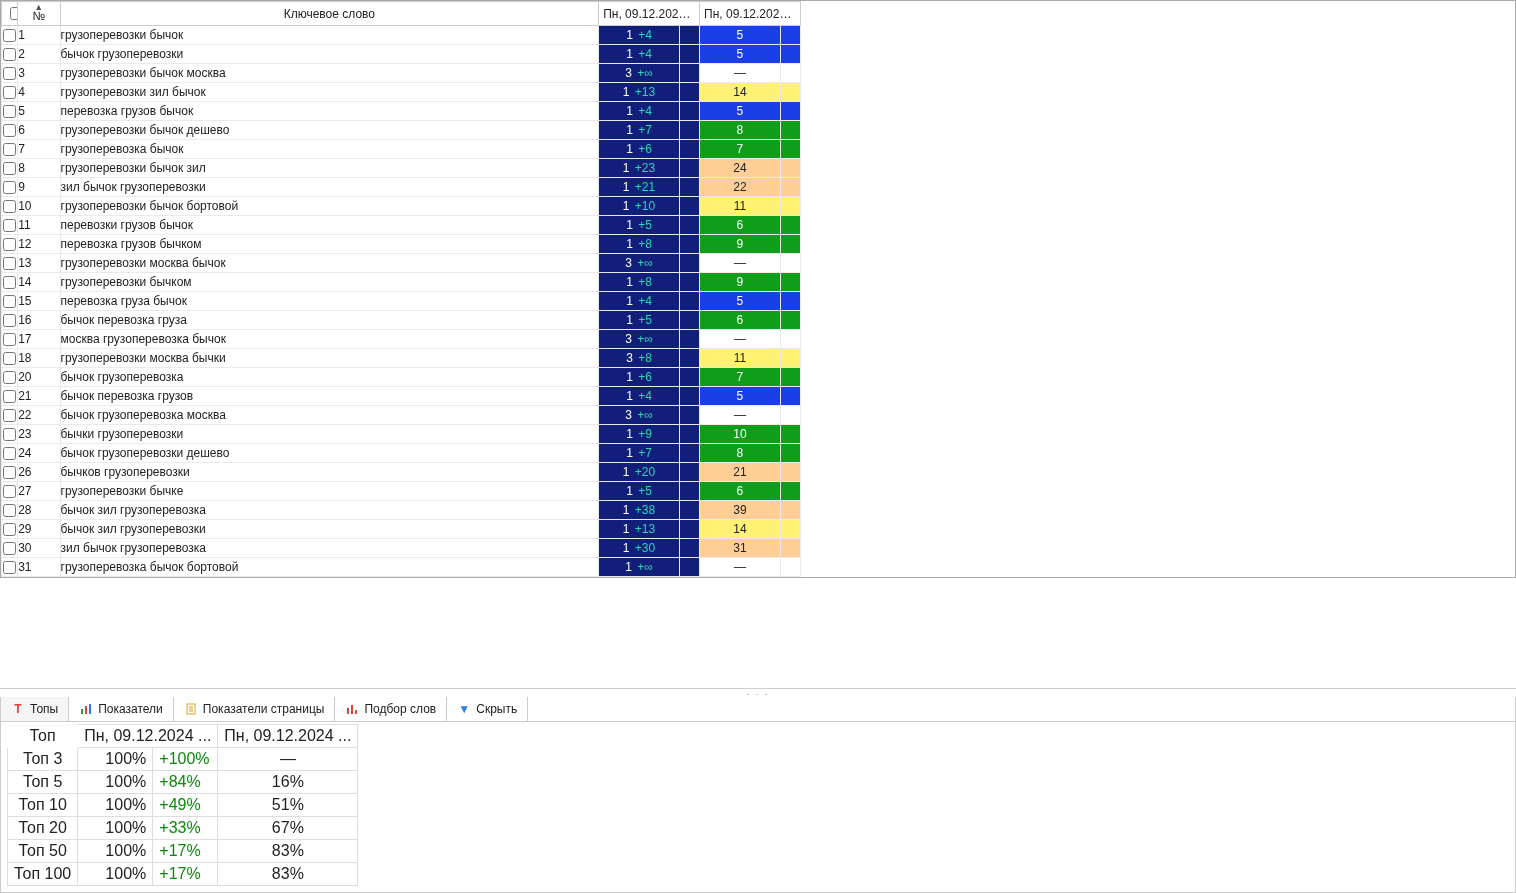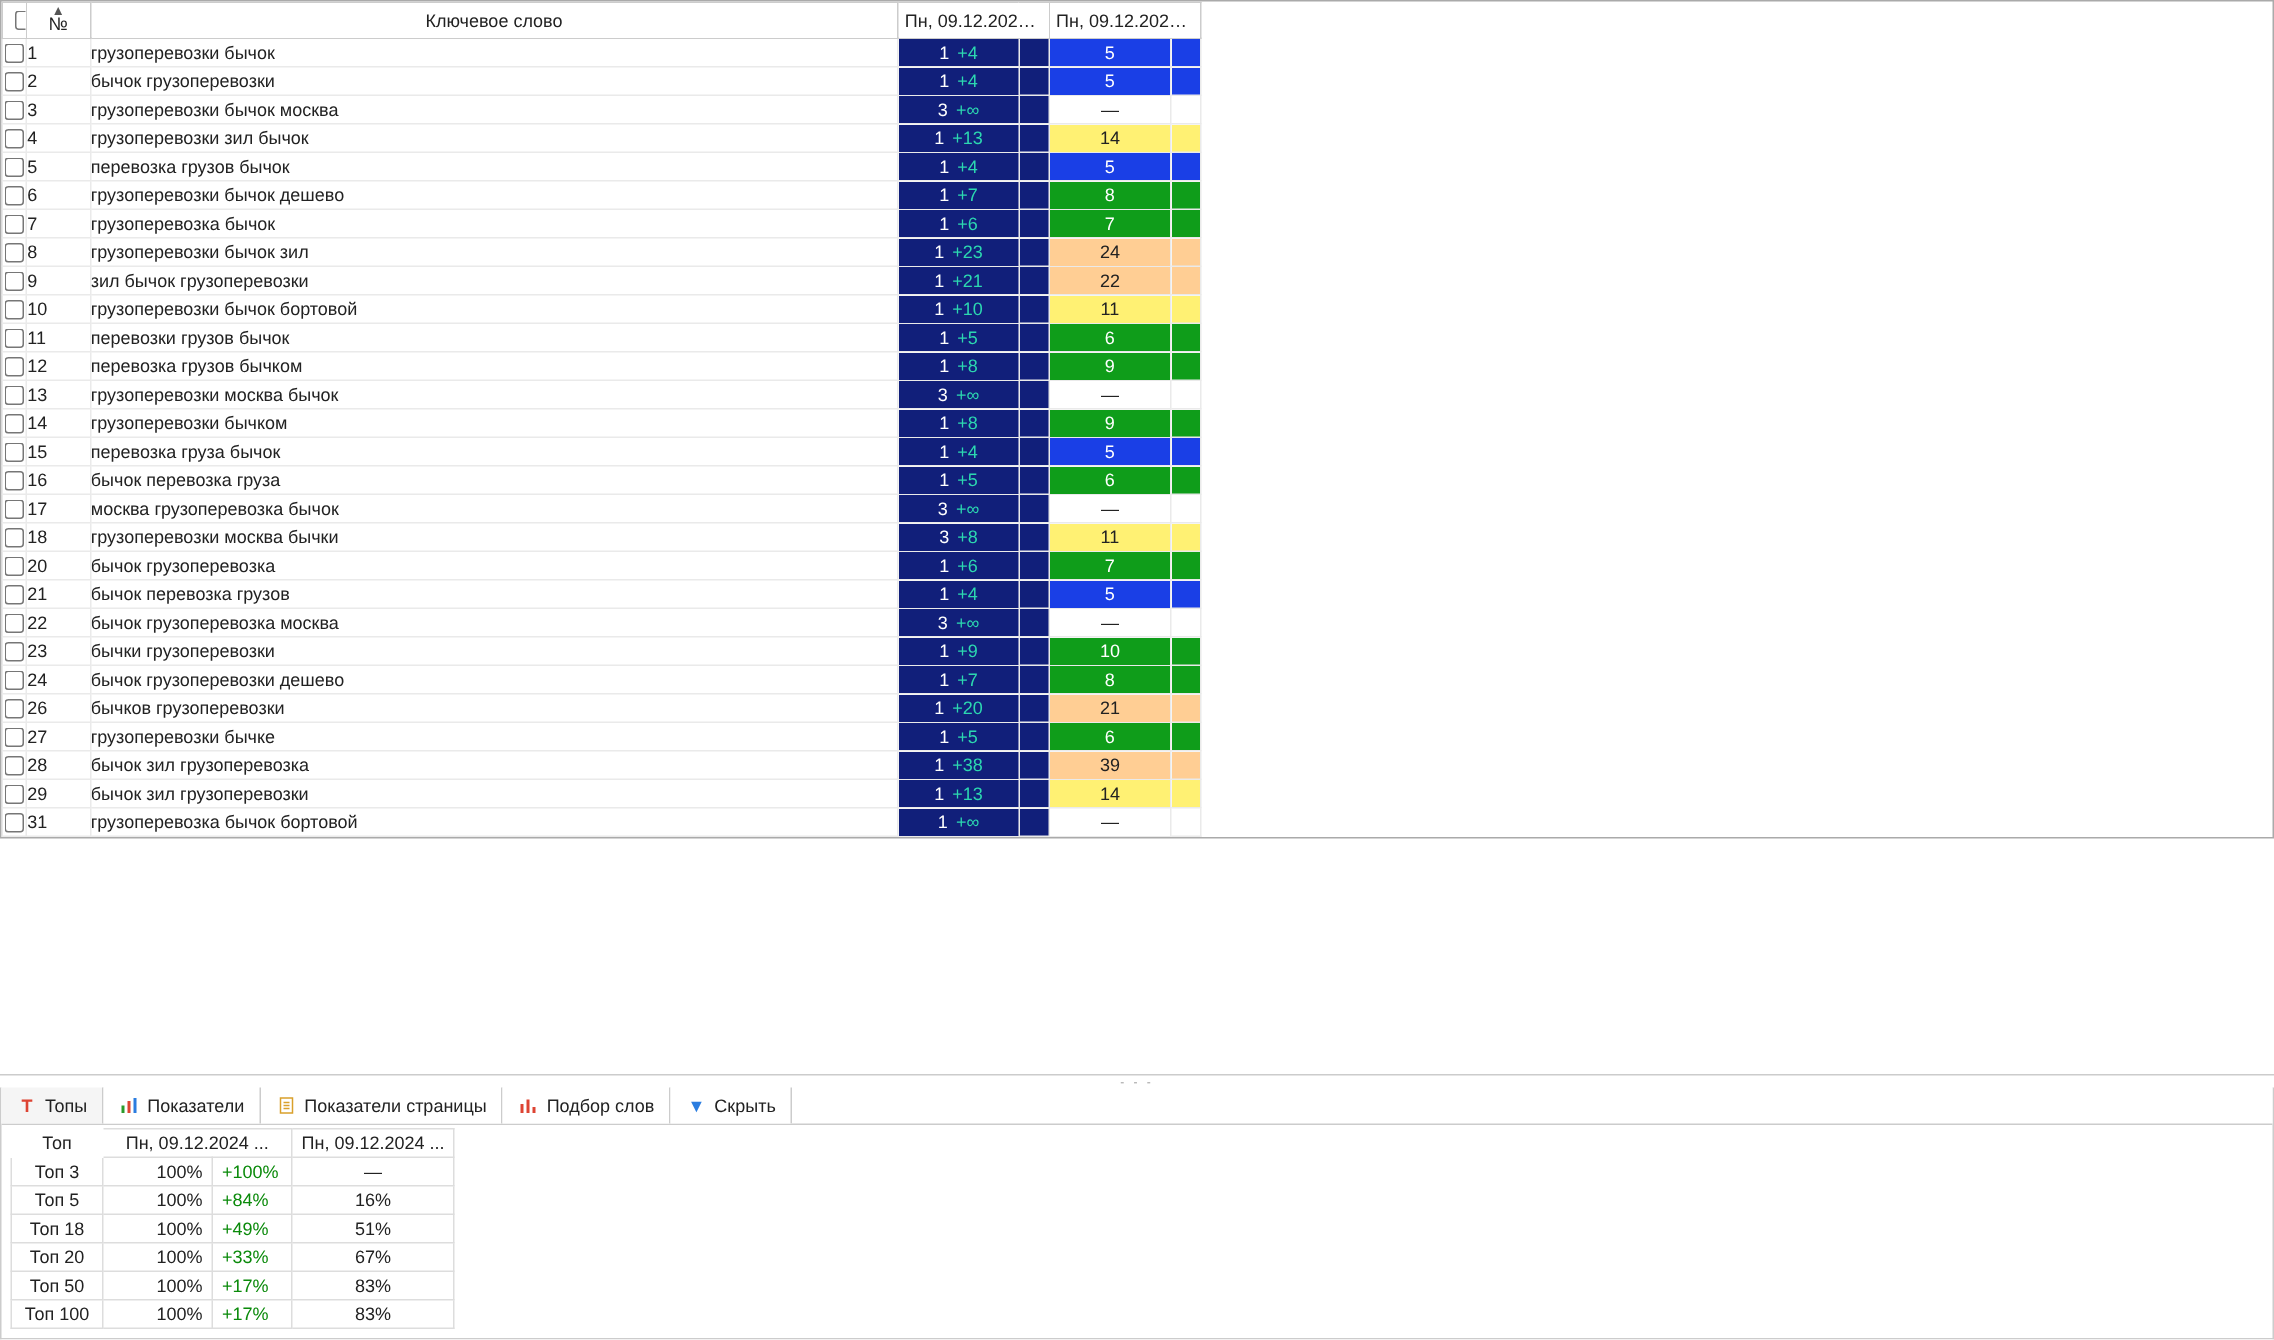--- a/index.html
+++ b/index.html
@@ -159,21 +159,21 @@
   .ticon.doc    { color: #d9a02b; }
   .ticon.blue   { color: #2b7de0; }
 
   table.tops {
     border-collapse: collapse;
     margin: 2px 0 6px 6px;
   }
   table.tops th, table.tops td {
     border: 1px solid #ddd;
     padding: 2px 6px;
-    font-size: 12px;
+    font-size: 16px;
     font-weight: normal;
     white-space: nowrap;
   }
   table.tops th { background: #fff; }
   td.top-label { text-align: center; min-width: 48px; border:1px solid transparent; }
   td.top-val1  { text-align: right; min-width: 60px; }
   td.top-delta { text-align: left; color:#0a8a0a; min-width: 40px; }
   td.top-val2  { text-align: center; min-width: 70px; }
 </style>
 </head>
@@ -548,20 +548,33 @@
           <tr>
             <td class="cell-chk"><input type="checkbox" style=""></td>
             <td class="cell-num">29</td>
             <td class="cell-kw">бычок зил грузоперевозки</td>
             <td class="cell-pos bg-navy"><span>1</span><span class="delta" style="color: rgb(44, 215, 176);"> +13</span></td>
             <td class="cell-icon bg-navy"><svg class="chart-icon light">
                 <use href="#chartglyph"></use>
               </svg></td>
             <td class="cell-pos bg-yellow">14</td>
             <td class="cell-icon bg-yellow"><svg class="chart-icon yellow">
+                <use href="#chartglyph"></use>
+              </svg></td>
+          </tr>
+          <tr>
+            <td class="cell-chk"><input type="checkbox" style=""></td>
+            <td class="cell-num">30</td>
+            <td class="cell-kw">зил бычок грузоперевозка</td>
+            <td class="cell-pos bg-navy"><span>1</span><span class="delta" style="color: rgb(44, 215, 176);"> +30</span></td>
+            <td class="cell-icon bg-navy"><svg class="chart-icon light">
+                <use href="#chartglyph"></use>
+              </svg></td>
+            <td class="cell-pos bg-orange">31</td>
+            <td class="cell-icon bg-orange"><svg class="chart-icon orange">
                 <use href="#chartglyph"></use>
               </svg></td>
           </tr>
           <tr>
             <td class="cell-chk"><input type="checkbox" style=""></td>
             <td class="cell-num">31</td>
             <td class="cell-kw">грузоперевозка бычок бортовой</td>
             <td class="cell-pos bg-navy"><span>1</span><span class="delta" style="color: rgb(44, 215, 176);"> +∞</span></td>
             <td class="cell-icon bg-navy"><svg class="chart-icon light">
                 <use href="#chartglyph"></use>
@@ -637,21 +650,21 @@
             <td class="top-delta">+100%</td>
             <td class="top-val2">—</td>
           </tr>
           <tr>
             <td class="top-label">Топ 5</td>
             <td class="top-val1">100%</td>
             <td class="top-delta">+84%</td>
             <td class="top-val2">16%</td>
           </tr>
           <tr>
-            <td class="top-label">Топ 18</td>
+            <td class="top-label">Топ 10</td>
             <td class="top-val1">100%</td>
             <td class="top-delta">+49%</td>
             <td class="top-val2">51%</td>
           </tr>
           <tr>
             <td class="top-label">Топ 20</td>
             <td class="top-val1">100%</td>
             <td class="top-delta">+33%</td>
             <td class="top-val2">67%</td>
           </tr>

